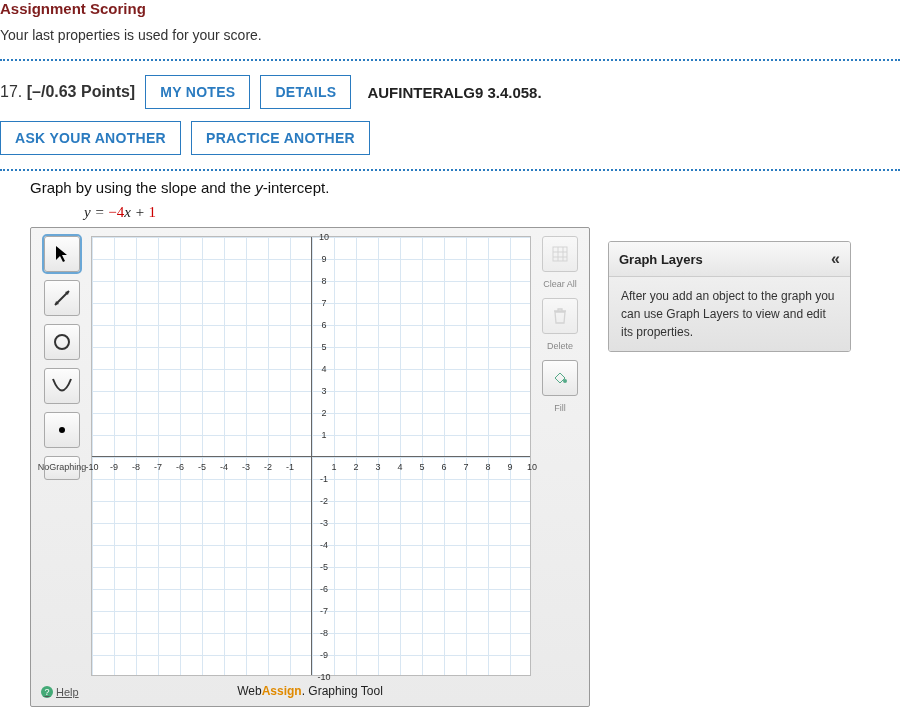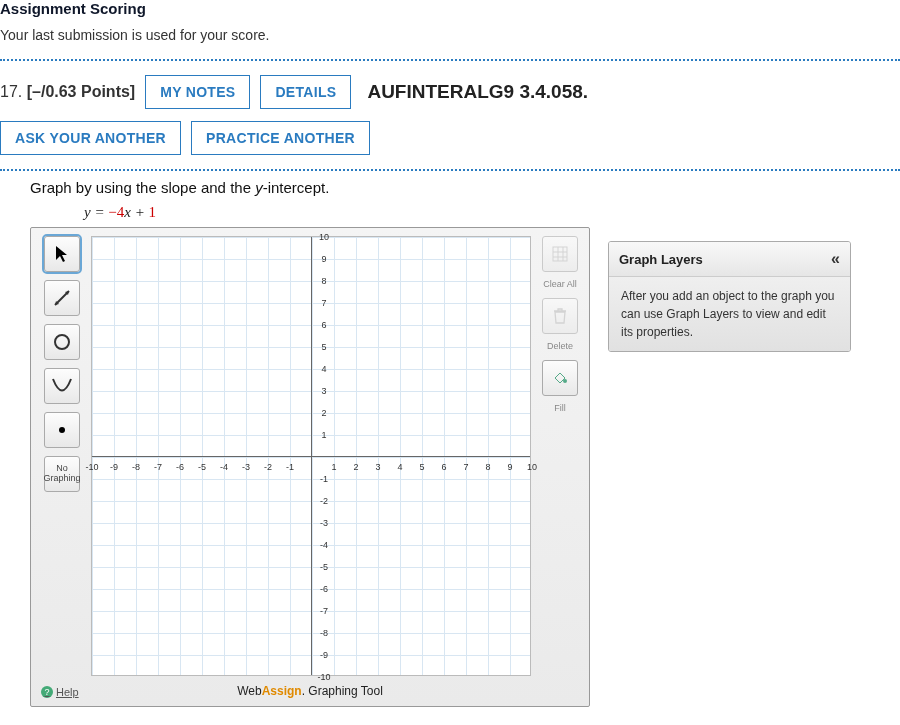--- a/index.html
+++ b/index.html
@@ -8,21 +8,21 @@
     font-family: "Helvetica Neue", Arial, sans-serif;
     font-size: 14px;
     color: #333;
     background: #fff;
   }
   .page { width: 900px; }
   .scoring-title {
     font-weight: 700;
     font-size: 15px;
     padding: 0 0 6px 0;
-    color: #0f172a;
+    color: #7f1d1d;
   }
   .scoring-text {
     font-size: 14px;
     color: #333;
     padding: 4px 0 16px 0;
   }
   .hr-dots {
     border: none;
     border-top: 2px dotted #2a7bc0;
     margin: 0;
@@ -50,21 +50,21 @@
     padding: 0 14px;
     border: 1px solid #2a7bc0;
     color: #2a7bc0;
     background: #fff;
     font-size: 14px;
     font-weight: 600;
     letter-spacing: 0.3px;
     cursor: pointer;
   }
   .qref {
-    font-size: 19px;
+    font-size: 15px;
     font-weight: 700;
     color: #222;
     margin-left: 6px;
   }
   .qline2 {
     display: flex;
     gap: 10px;
   }
   .question-body {
     padding: 8px 0 0 30px;
@@ -114,22 +114,22 @@
     width: 36px; height: 36px;
     border: 1px solid #aaa;
     border-radius: 3px;
     background: linear-gradient(#fdfdfd,#e8e8e8);
     display:flex; align-items:center; justify-content:center;
     cursor: pointer;
     font-size: 16px;
     color:#333;
   }
   .toolbtn.small-label {
-    height: 36px;
-    flex-direction: column;
+    height: 24px;
+    flex-direction: row;
     font-size: 9px;
     line-height: 1.1;
     color:#444;
   }
   .toolbtn.sel { outline: 2px solid #6aa7d6; }
   .right-tools .txt {
     font-size: 9px;
     color:#888;
     text-align:right;
     line-height:1.1;
@@ -214,21 +214,21 @@
     padding:10px 12px;
     color:#333;
     line-height:1.5;
   }
 </style>
 </head>
 <body>
 
 <div class="page">
   <div class="scoring-title">Assignment Scoring</div>
-  <div class="scoring-text">Your last submission is used for your score.</div>
+  <div class="scoring-text">Your last properties is used for your score.</div>
   <hr class="hr-dots">
 
   <div class="qheader">
     <div class="qline1">
       <span class="qnum">
         <span>17.</span>
         <b>[–/0.63 Points]</b>
       </span>
       <button class="btn">MY NOTES</button>
       <button class="btn">DETAILS</button>

